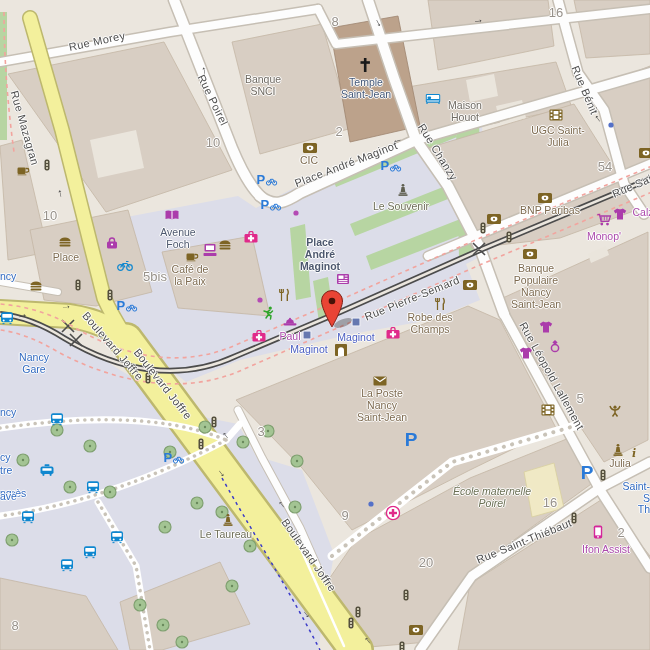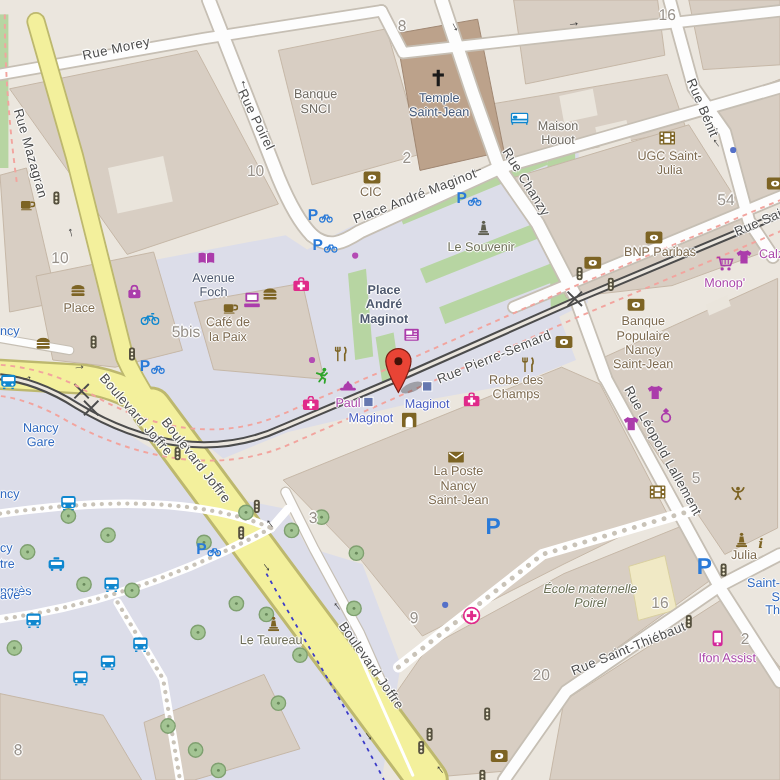--- a/index.html
+++ b/index.html
@@ -729,21 +729,21 @@
       <div class="house-number" style="top: 215px; left: 50px; transform: translate(-50%, -50%);">10</div>
       <div class="house-number" style="top: 21px; left: 335px; transform: translate(-50%, -50%);">8</div>
       <div class="house-number" style="top: 12px; left: 556px; transform: translate(-50%, -50%);">16</div>
       <div class="house-number" style="top: 131px; left: 339px; transform: translate(-50%, -50%);">2</div>
       <div class="house-number" style="top: 166px; left: 605px; transform: translate(-50%, -50%);">54</div>
       <div class="house-number" style="top: 502px; left: 550px; transform: translate(-50%, -50%);">16</div>
       <div class="house-number" style="top: 398px; left: 580px; transform: translate(-50%, -50%);">5</div>
       <div class="house-number" style="top: 532px; left: 621px; transform: translate(-50%, -50%);">2</div>
       <div class="house-number" style="top: 431px; left: 261px; transform: translate(-50%, -50%);">3</div>
       <div class="house-number" style="top: 515px; left: 345px; transform: translate(-50%, -50%);">9</div>
-      <div class="house-number" style="top: 562px; left: 427px; transform: translate(-50%, -50%); padding-left: 48px;">20</div>
+      <div class="house-number" style="top: 562px; left: 402px; transform: translate(-50%, -50%); padding-left: 48px;">20</div>
       <div class="house-number" style="top: 625px; left: 15px; transform: translate(-50%, -50%);">8</div>
       <div class="house-number" style="top: 276px; left: 155px; transform: translate(-50%, -50%);">5bis</div>
     </div>
 
   <div id="marker" style="left: 318px; top: 288px;">
     <svg width="40" height="42" viewBox="0 0 40 42">
       <ellipse cx="25" cy="35" rx="9.5" ry="3.8" fill="#3c3c3c" opacity="0.38" transform="rotate(-22 25 35)"></ellipse>
       <path d="M14,39 C14,39 3.5,20.5 3.5,13 A10.5,10.5 0 1 1 24.5,13 C24.5,20.5 14,39 14,39 Z" fill="#e94435" stroke="#7e2016" stroke-width="1"></path>
       <circle cx="14" cy="13" r="3.3" fill="#451208"></circle>
     </svg>

